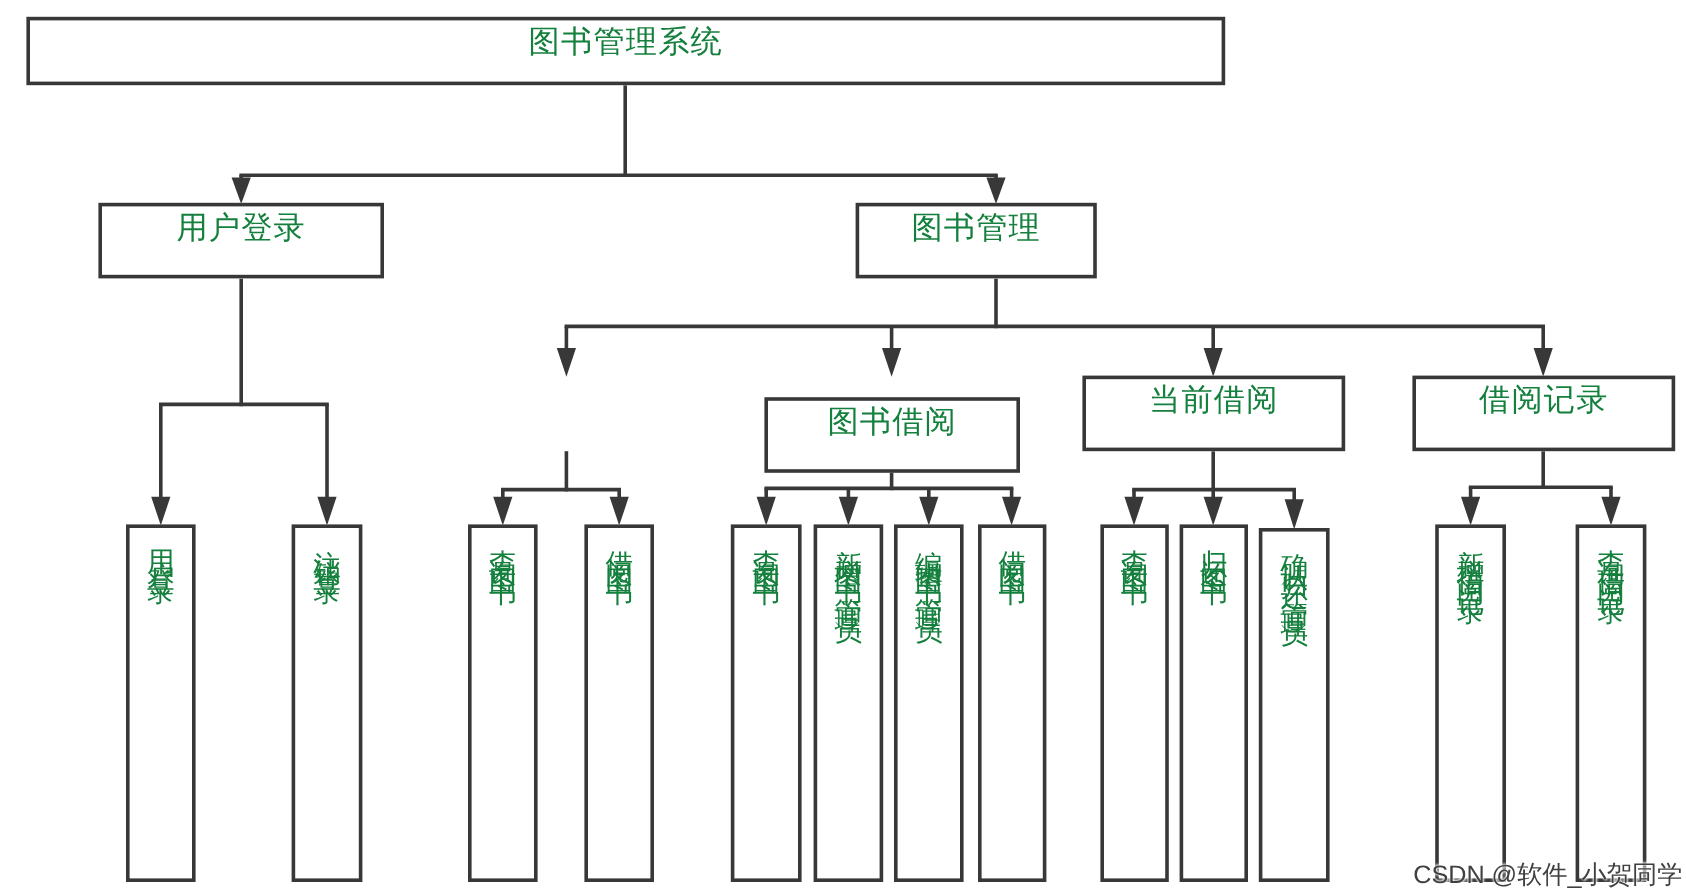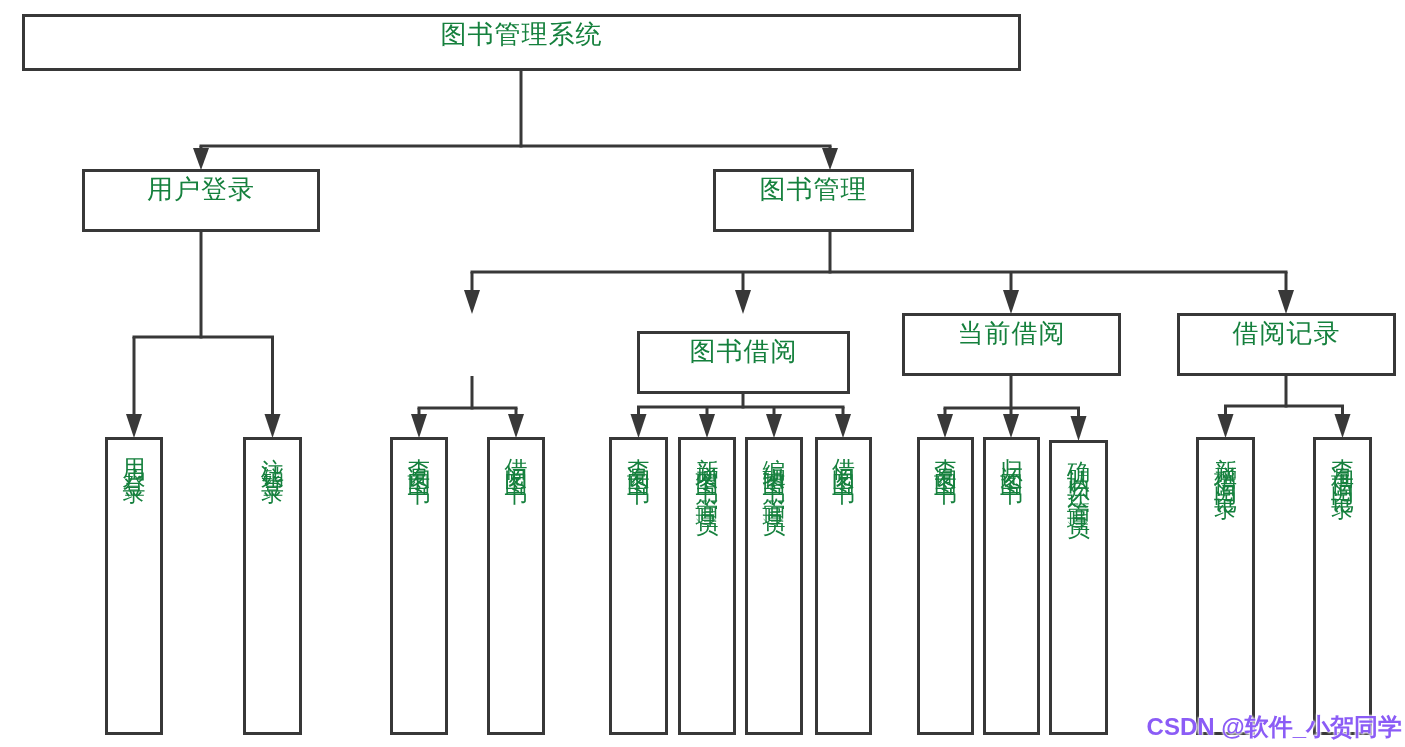--- a/index.html
+++ b/index.html
@@ -17,23 +17,22 @@
     display:flex; align-items:flex-start; justify-content:center;
   }
   .hbox { font-size:26px; letter-spacing:1px; }
   .vbox { font-size:23px; }
   .vbox span {
     writing-mode:vertical-lr; text-orientation:mixed;
     letter-spacing:8px; line-height:1;
   }
   .watermark {
     position:absolute; right:3px; bottom:4px; z-index:5;
-    font-size:24px; color:#8b5cf6; white-space:nowrap;
+    font-size:21px; color:#404040; white-space:nowrap;
     text-shadow:0 0 2px rgba(255,255,255,.95), 1px 1px 2px rgba(255,255,255,.95), -1px -1px 2px rgba(255,255,255,.85);
-    font-weight:bold;
   }
 </style>
 </head>
 <body>
 
 <div class="canvas">
 
   <svg class="connectors" width="1405" height="747">
 
     <g>

